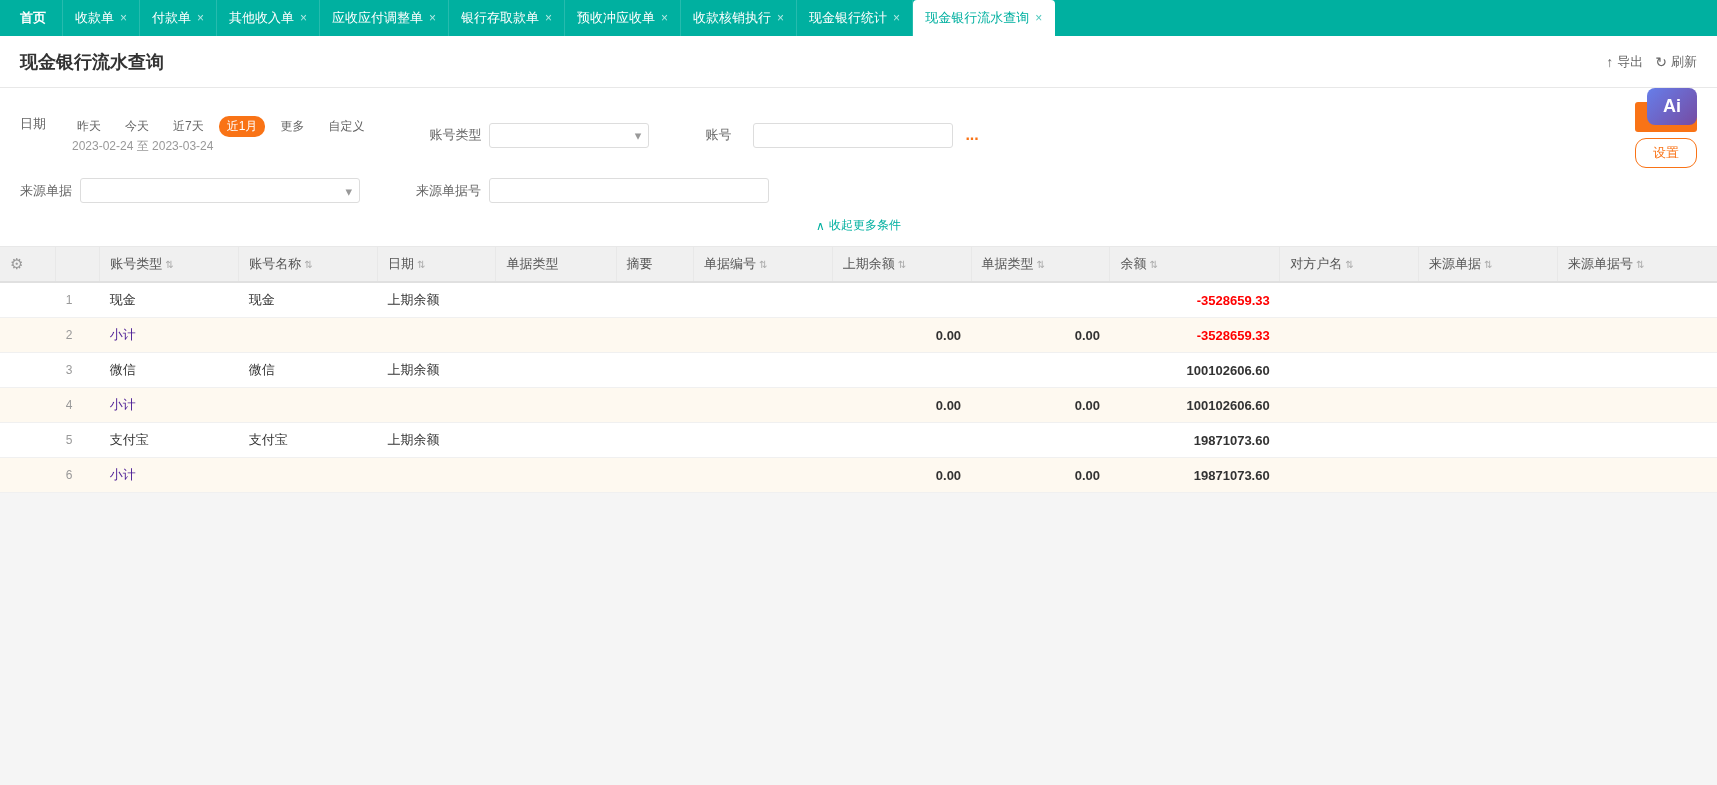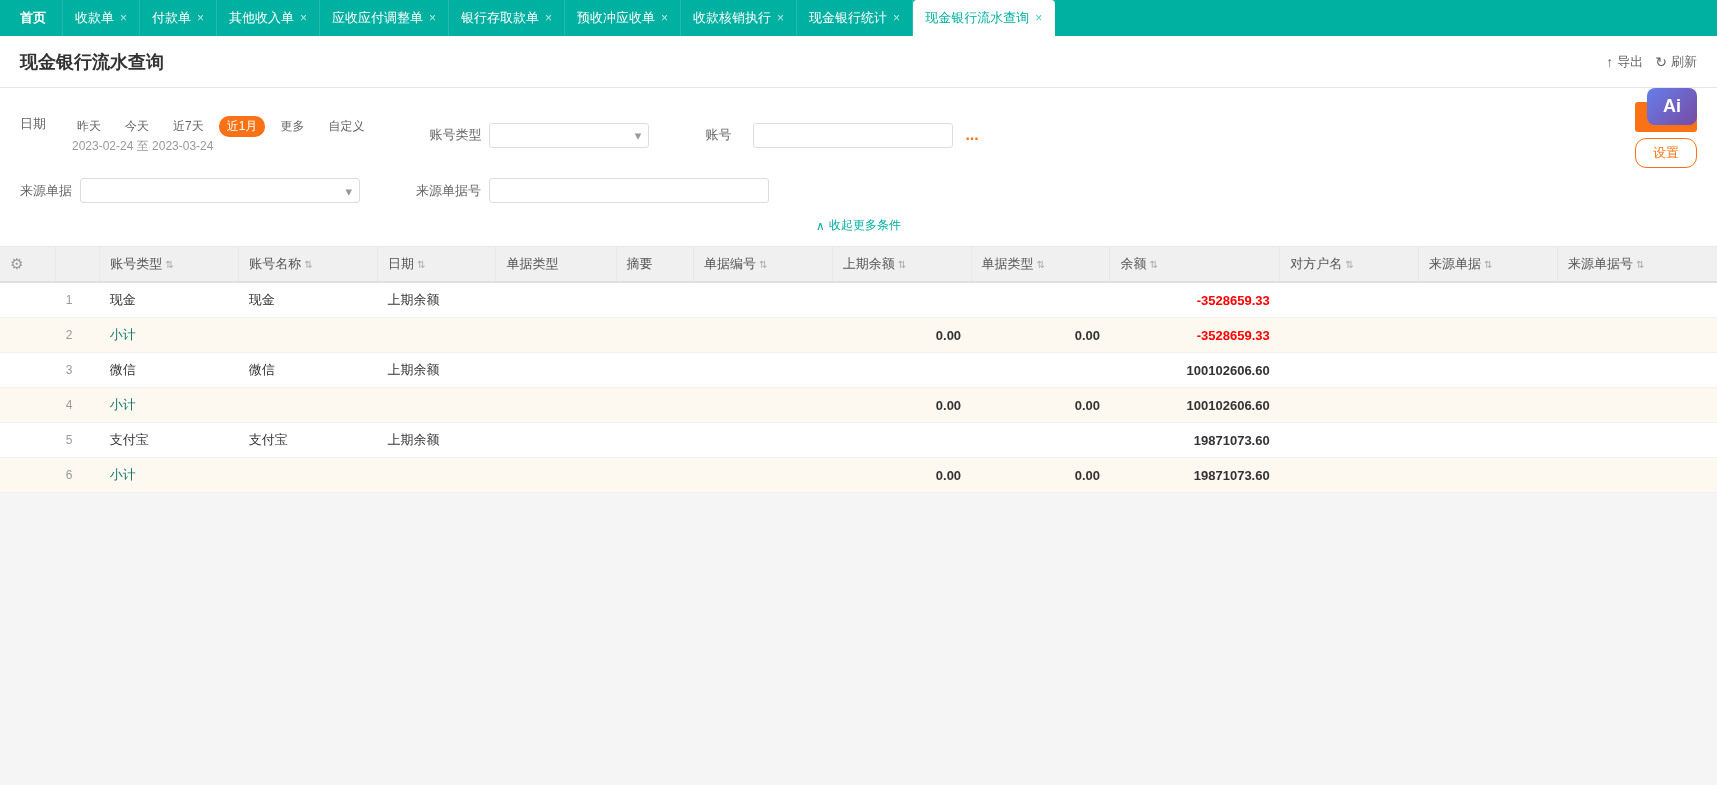--- a/index.html
+++ b/index.html
@@ -221,21 +221,21 @@
     }
     tbody tr.subtotal {
       background: #fef9f0;
     }
     tbody td {
       padding: 8px 10px;
       color: #333;
       white-space: nowrap;
     }
     tbody td.num { text-align: right; font-weight: bold; }
-    tbody td.orange { color: #0f766e; }
+    tbody td.orange { color: #4c1d95; }
     .row-num { color: #999; font-size: 12px; }
     .gear-cell {
       text-align: center;
       color: #999;
       font-size: 16px;
     }
 
     .negative { color: #f00; }
 
     

